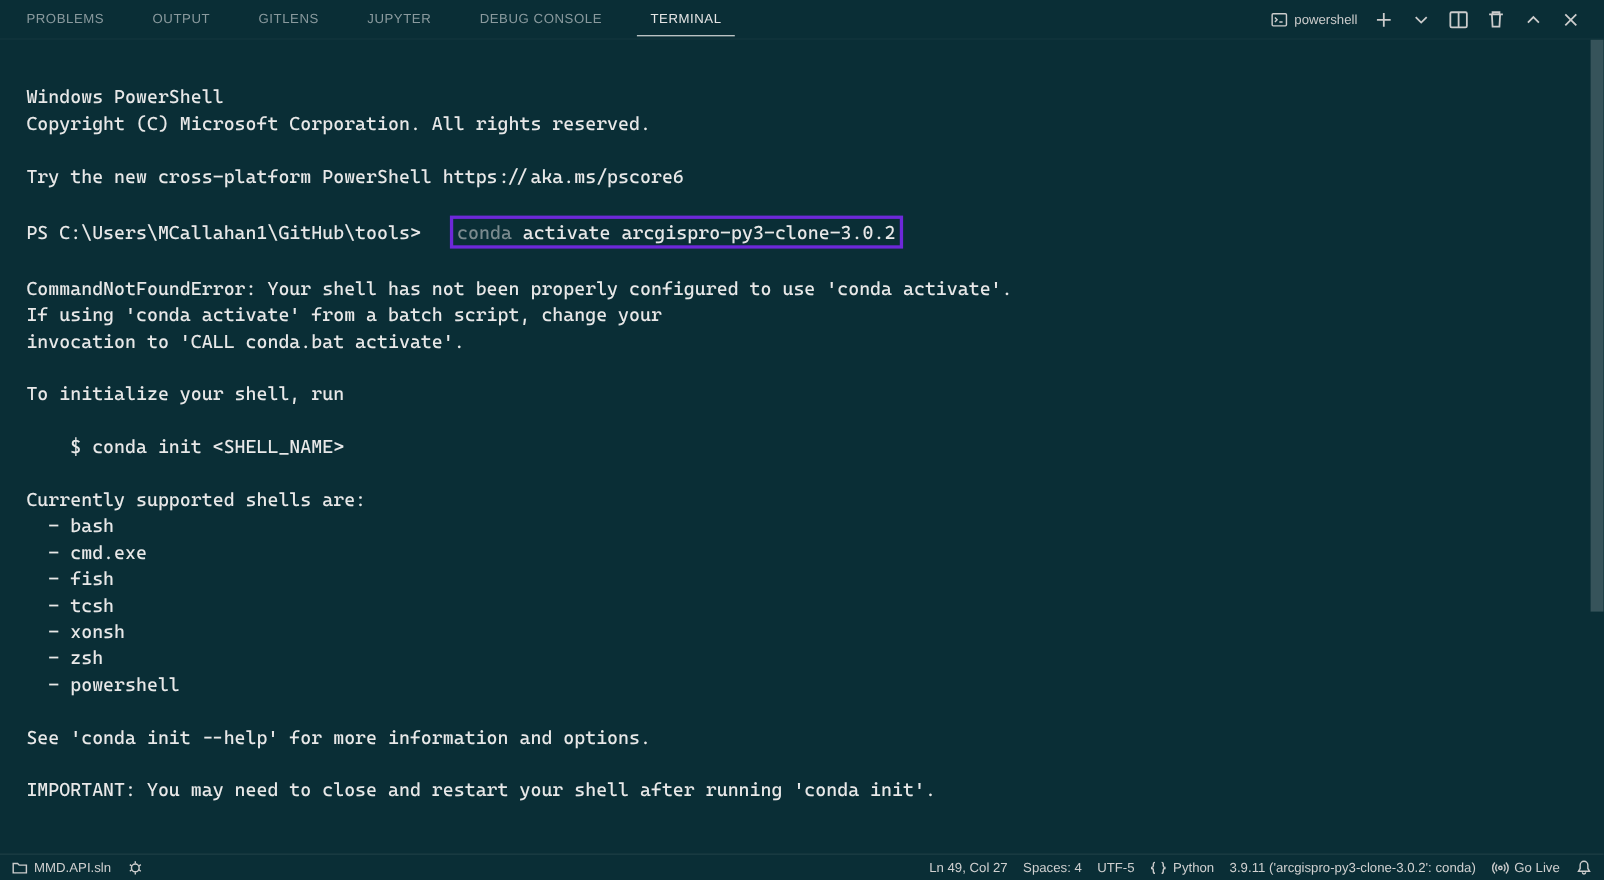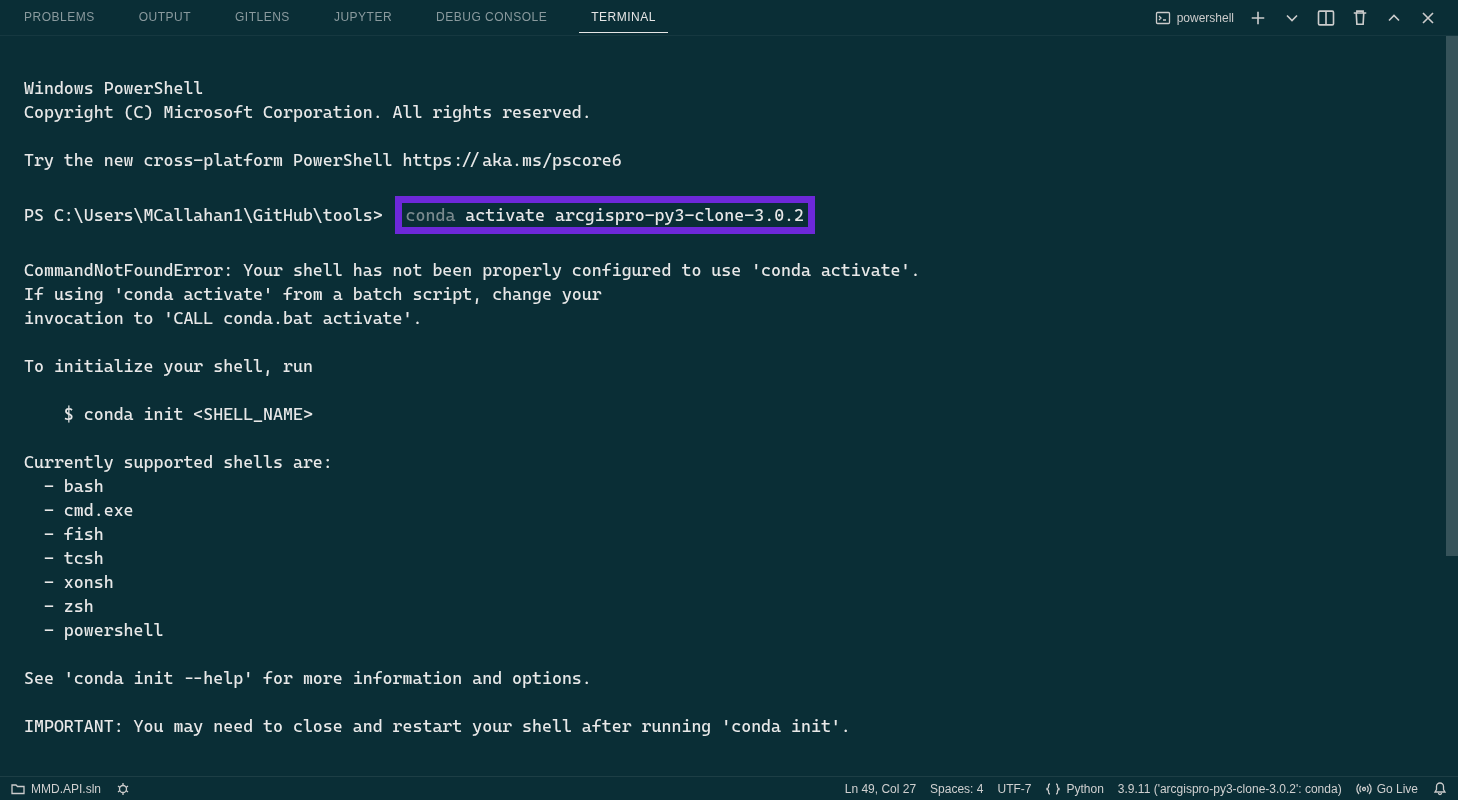--- a/index.html
+++ b/index.html
@@ -78,23 +78,23 @@
       font-family: 'Cascadia Code', 'Consolas', monospace;
       font-size: 17px;
       line-height: 24px;
       color: #e8e8e8;
       overflow: hidden;
       position: relative;
       white-space: pre;
     }
     .highlight-box {
       display: inline-block;
-      border: 7px solid #6d28d9;
+      border: 3px solid #6d28d9;
       padding: 0 4px;
-      margin-left: 2px;
+      margin-left: 16px;
     }
     .cmd-gray {
       color: #7a8a8e;
     }
     .scrollbar {
       position: absolute;
       right: 0;
       top: 0;
       width: 12px;
       height: 520px;
@@ -234,21 +234,21 @@
         <svg viewBox="0 0 16 16">
             <circle cx="8" cy="8" r="3.5"></circle>
             <path d="M8 2v2M8 12v2M3 5l2 1.5M13 5l-2 1.5M3 11l2-1.5M13 11l-2-1.5"></path>
           </svg>
       </span>
     </div>
   </div>
   <div class="status-right">
     <div class="status-item">Ln 49, Col 27</div>
     <div class="status-item">Spaces: 4</div>
-    <div class="status-item">UTF-7</div>
+    <div class="status-item">UTF-5</div>
     <div class="status-item">
       <span class="icon">
         <svg viewBox="0 0 16 16">
             <path d="M5 3c-1 0-1.5.5-1.5 2v1c0 1-.5 1.5-1.5 1.5v1c1 0 1.5.5 1.5 1.5v1c0 1.5.5 2 1.5 2M11 3c1 0 1.5.5 1.5 2v1c0 1 .5 1.5 1.5 1.5v1c-1 0-1.5.5-1.5 1.5v1c0 1.5-.5 2-1.5 2"></path>
           </svg>
       </span>
       <span>Python</span>
     </div>
     <div class="status-item">3.9.11 ('arcgispro-py3-clone-3.0.2': conda)</div>
     <div class="status-item">

